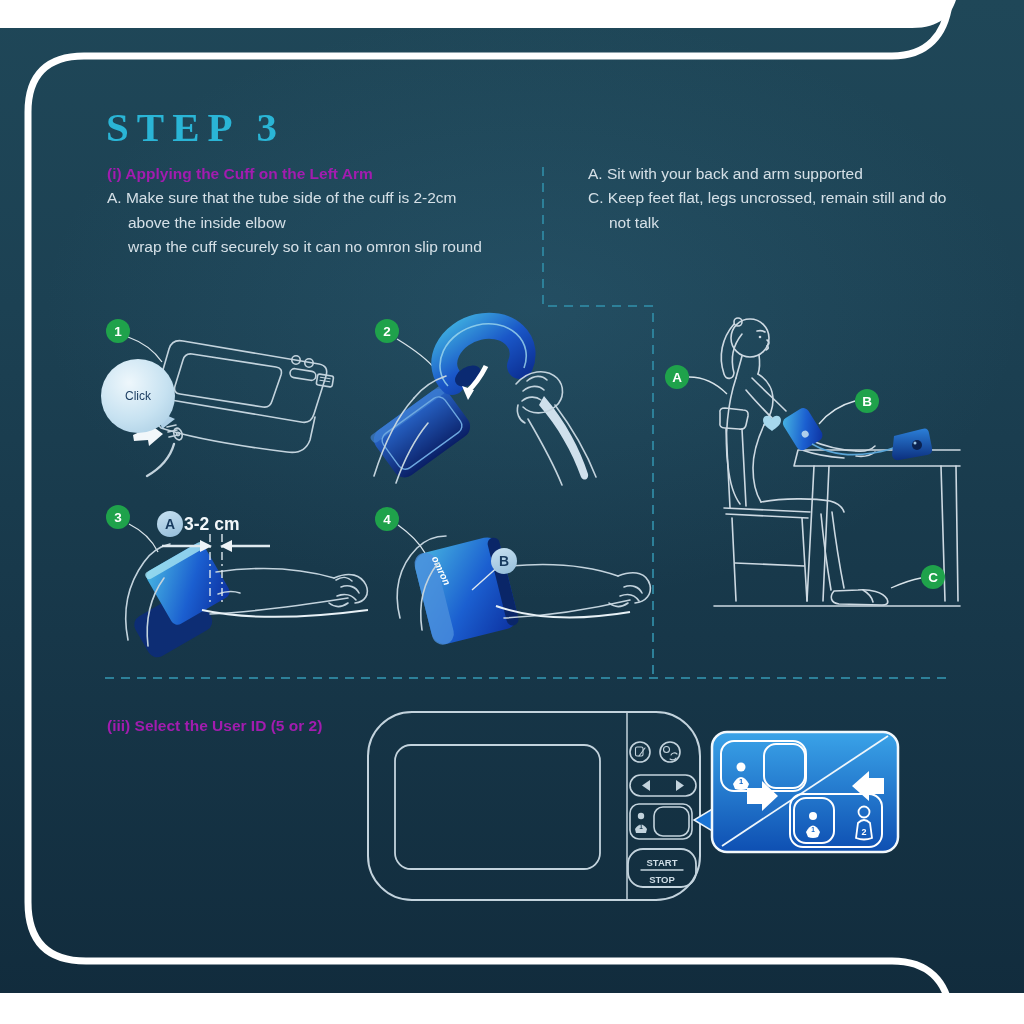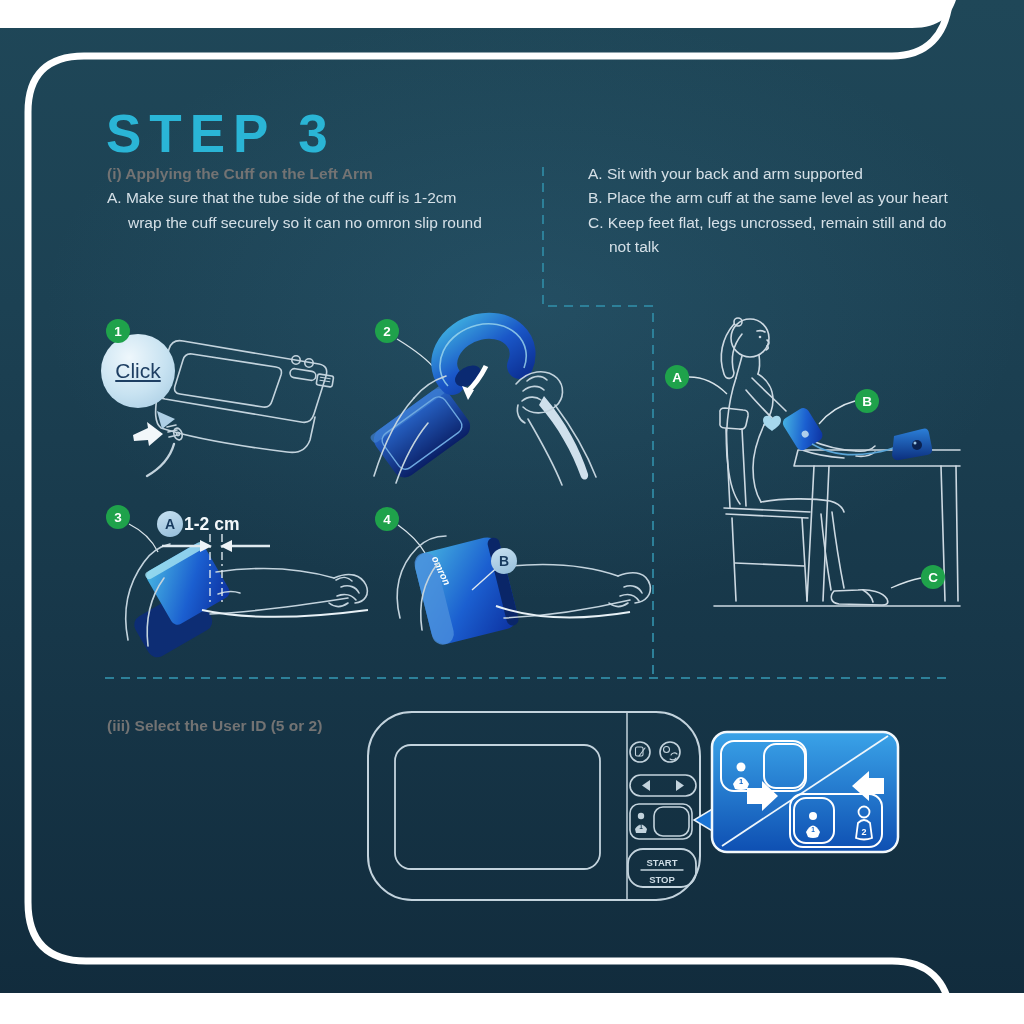--- a/index.html
+++ b/index.html
@@ -11,46 +11,46 @@
   #panel{
     position:absolute;left:0;top:0;width:1024px;height:1024px;
     background:
       radial-gradient(ellipse 700px 420px at 52% 30%, rgba(62,124,152,.22), rgba(0,0,0,0) 70%),
       linear-gradient(180deg,#1f4758 0%,#1c4153 30%,#173749 62%,#112b3c 100%);
   }
   .abs{position:absolute;}
   svg{position:absolute;overflow:visible;}
   
   .title{
-    left:106px;top:103px;font-size:53px;font-weight:bold;color:#2ab5d6;
-    letter-spacing:8px;white-space:nowrap;
+    left:106px;top:103px;font-size:41px;font-weight:bold;color:#2ab5d6;
+    letter-spacing:8px;white-space:nowrap;font-family:Liberation Serif, serif;
   }
   .textcol{font-size:15.5px;color:#d5e0e7;line-height:24.3px;white-space:nowrap;}
-  .textcol .hd{font-weight:bold;color:#737373;}
+  .textcol .hd{font-weight:bold;color:#a21caf;}
   .textcol .ind{padding-left:21px;}
   .col-i{left:107px;top:162px;width:450px;}
   .col-ii{left:588px;top:162px;width:380px;}
   .col-iii{left:107px;top:714px;}
   
   .badge-green{
     width:24px;height:24px;border-radius:50%;background:#1fa24b;
     display:flex;align-items:center;justify-content:center;
     color:#fff;font-size:13.5px;font-weight:bold;
   }
   .badge-light{
     width:26px;height:26px;border-radius:50%;
     background:linear-gradient(160deg,#c8e2f2,#93bcd9);
     display:flex;align-items:center;justify-content:center;
     color:#173a5e;font-size:14px;font-weight:bold;
   }
   .bubble{
-    left:101px;top:334px;width:74px;height:74px;border-radius:50%;
+    left:101px;top:359px;width:74px;height:74px;border-radius:50%;
     background:radial-gradient(circle at 38% 32%,#eef7fc,#c7e2f1 55%,#a2c8e0);
     display:flex;align-items:center;justify-content:center;
-    color:#1e3f63;font-size:21px;text-decoration:underline;
+    color:#1e3f63;font-size:12px;
   }
   .measure{
     left:184px;top:514px;font-size:17.5px;font-weight:bold;color:#f2f7fa;white-space:nowrap;
   }
 </style>
 </head>
 <body>
 
 <div id="panel"></div>
 
@@ -70,27 +70,27 @@
     <path d="M689,377 C705,377 718,385 727,394"></path>
     <path d="M855,401 C840,405 828,413 819,424"></path>
     <path d="M921,578 C910,580 900,584 891,588"></path>
   </g>
 </svg>
 
 <div class="abs title">STEP 3</div>
 
 <div class="abs textcol col-i">
   <div class="hd">(i) Applying the Cuff on the Left Arm</div>
-  <div>A. Make sure that the tube side of the cuff is 1-2cm</div>
+  <div>A. Make sure that the tube side of the cuff is 2-2cm</div>
+  <div class="ind">above the inside elbow</div>
   <div class="ind">wrap the cuff securely so it can no omron slip round</div>
 </div>
 
 <div class="abs textcol col-ii">
   <div>A. Sit with your back and arm supported</div>
-  <div>B. Place the arm cuff at the same level as your heart</div>
   <div>C. Keep feet flat, legs uncrossed, remain still and do</div>
   <div class="ind">not talk</div>
 </div>
 
 <div class="abs textcol col-iii">
   <div class="hd">(iii) Select the User ID (5 or 2)</div>
 </div>
 
 <svg width="270" height="160" viewBox="0 0 270 160" style="left:95px;top:315px;">
   <g stroke="#c3d3dd" stroke-width="1.6" fill="none" stroke-linecap="round" stroke-linejoin="round">
@@ -337,13 +337,13 @@
 
 <div class="abs badge-green" style="left:106px;top:319px;">1</div>
 <div class="abs badge-green" style="left:375px;top:319px;">2</div>
 <div class="abs badge-green" style="left:106px;top:505px;">3</div>
 <div class="abs badge-green" style="left:375px;top:507px;">4</div>
 <div class="abs badge-green" style="left:665px;top:365px;">A</div>
 <div class="abs badge-green" style="left:855px;top:389px;">B</div>
 <div class="abs badge-green" style="left:921px;top:565px;">C</div>
 <div class="abs badge-light" style="left:157px;top:511px;">A</div>
 <div class="abs badge-light" style="left:491px;top:548px;">B</div>
-<div class="abs measure">1-2 cm</div>
+<div class="abs measure">3-2 cm</div>
 
 </body></html>

